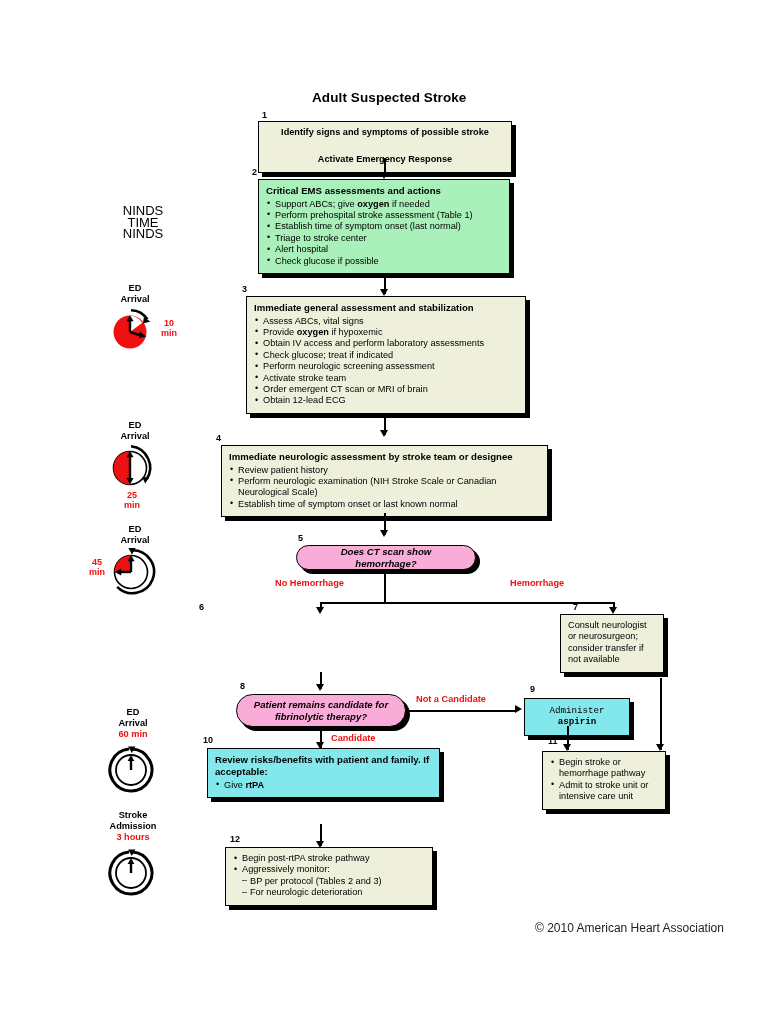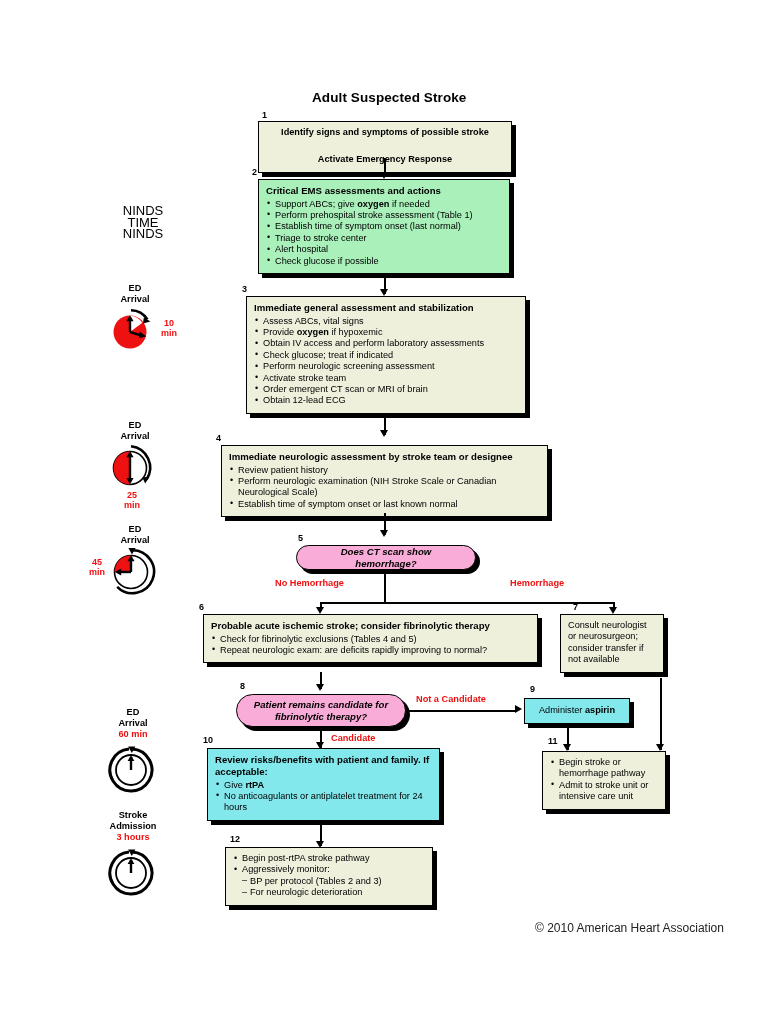--- a/index.html
+++ b/index.html
@@ -329,27 +329,20 @@
   <div class="hline" style="left:320px; top:602px; width:295px;"></div>
   <div class="vline" style="left:320px; top:602px; height:9px;"></div>
   <div class="arrow-d" style="left:316px; top:607px;"></div>
   <div class="vline" style="left:613px; top:602px; height:9px;"></div>
   <div class="arrow-d" style="left:609px; top:607px;"></div>
 
   <div class="redlabel" style="left:275px; top:578px;">No Hemorrhage</div>
   <div class="redlabel" style="left:510px; top:578px;">Hemorrhage</div>
 
   <div class="stepnum" style="left:199px; top:602px;">6</div>
-  <div class="box" style="left:203px; top:614px; width:335px;">
-    <span class="hd">Probable acute ischemic stroke; consider fibrinolytic therapy</span>
-    <ul>
-      <li>Check for fibrinolytic exclusions (Tables 4 and 5)</li>
-      <li>Repeat neurologic exam: are deficits rapidly improving to normal?</li>
-    </ul>
-  </div>
 
   <div class="stepnum" style="left:573px; top:602px;">7</div>
   <div class="box" style="left:560px; top:614px; width:104px;">
     <span class="plain">Consult neurologist</span>
     <span class="plain">or neurosurgeon;</span>
     <span class="plain">consider transfer if</span>
     <span class="plain">not available</span>
   </div>
 
   <div class="vline" style="left:320px; top:672px; height:17px;"></div>
@@ -365,33 +358,32 @@
 
   <div class="hline" style="left:407px; top:710px; width:110px;"></div>
   <div class="arrow-r" style="left:515px; top:705px;"></div>
   <div class="redlabel" style="left:416px; top:694px;">Not a Candidate</div>
 
   <div class="vline" style="left:320px; top:728px; height:20px;"></div>
   <div class="arrow-d" style="left:316px; top:742px;"></div>
   <div class="redlabel" style="left:331px; top:733px;">Candidate</div>
 
   <div class="stepnum" style="left:530px; top:684px;">9</div>
-  <div class="box cyan" style="left:524px; top:698px; width:106px; padding-top:6px; padding-bottom:7px;">
+  <div class="box cyan" style="left:524px; top:698px; width:106px; padding-top:6px; padding-bottom:7px;font-family:Liberation Mono, monospace;">
     <span class="plain" style="text-align:center;">Administer <b>aspirin</b></span>
   </div>
 
   <div class="vline" style="left:567px; top:726px; height:24px;"></div>
   <div class="arrow-d" style="left:563px; top:744px;"></div>
 
   <div class="stepnum" style="left:203px; top:735px;">10</div>
   <div class="box cyan" style="left:207px; top:748px; width:233px;">
     <span class="hd">Review risks/benefits with patient and family. If acceptable:</span>
     <ul>
       <li>Give <b>rtPA</b></li>
-      <li>No anticoagulants or antiplatelet treatment for 24 hours</li>
     </ul>
   </div>
 
   <div class="vline" style="left:320px; top:824px; height:22px;"></div>
   <div class="arrow-d" style="left:316px; top:841px;"></div>
 
   <div class="stepnum" style="left:548px; top:736px;">11</div>
   <div class="box" style="left:542px; top:751px; width:124px;">
     <ul>
       <li>Begin stroke or hemorrhage pathway</li>

